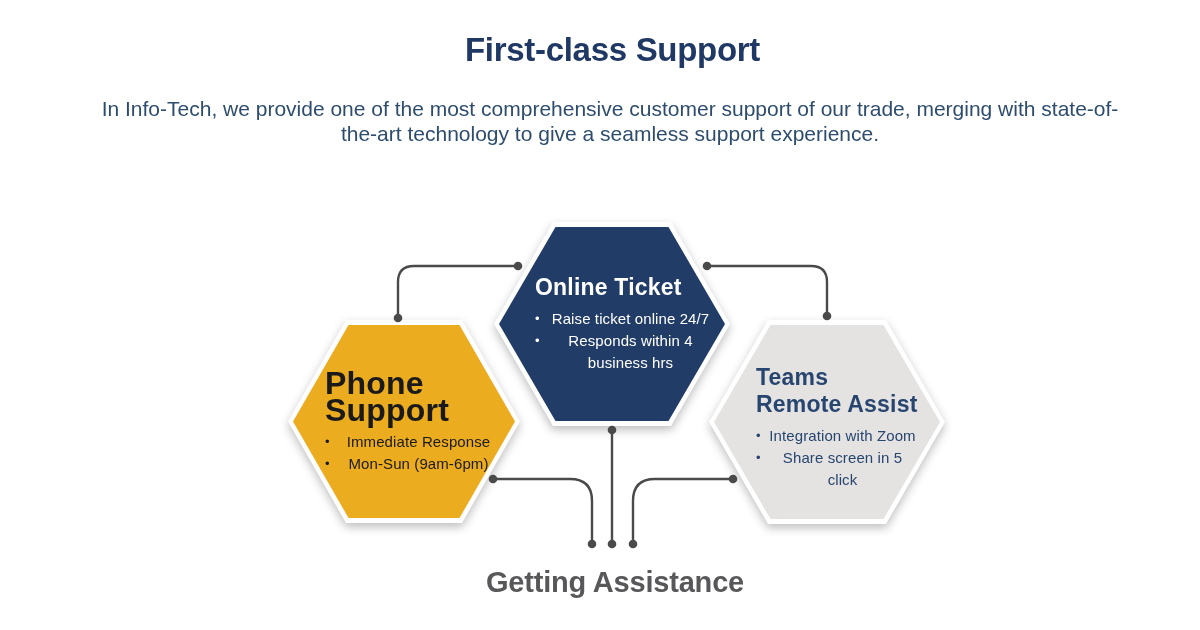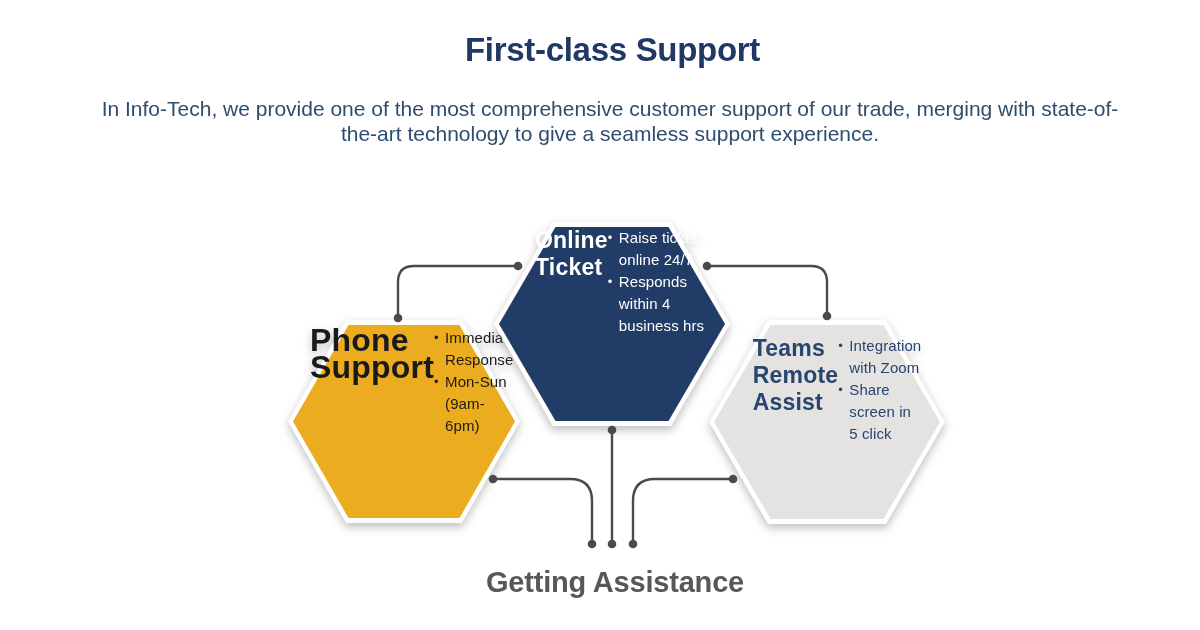--- a/index.html
+++ b/index.html
@@ -36,36 +36,37 @@
     filter: drop-shadow(0 4px 5px rgba(110,110,110,0.45));
   }
   .hex {
     position: absolute;
     clip-path: polygon(25% 0%, 75% 0%, 100% 50%, 75% 100%, 25% 100%, 0% 50%);
   }
   .hex-outer { inset: 0; background: #ffffff; }
   .hex-inner { inset: 5px; }
   .hex-content {
     position: absolute; inset: 5px;
-    display: flex; flex-direction: row; justify-content: center;
+    display: flex; flex-direction: column; justify-content: center;
     z-index: 2;
   }
   .hex-title {
     font-size: 23px; font-weight: 600;
     letter-spacing: 0.2px;
     line-height: 27px;
     margin-bottom: 7px;
   }
   .hex-bullets { list-style: none; }
   .hex-bullets li {
     position: relative;
     padding-left: 11px;
     font-size: 15px; font-weight: 500;
     line-height: 22px;
     letter-spacing: 0.1px;
+    text-align: center;
   }
   .hex-bullets li::before {
     content: "\2022";
     position: absolute; left: 0; top: 0;
     font-size: 13px;
   }
 
   .hex--phone   { left: 288px; top: 320px; width: 232px; height: 203px; }
   .hex--online  { left: 494px; top: 222px; width: 236px; height: 204px; }
   .hex--teams   { left: 709px; top: 320px; width: 236px; height: 204px; }

